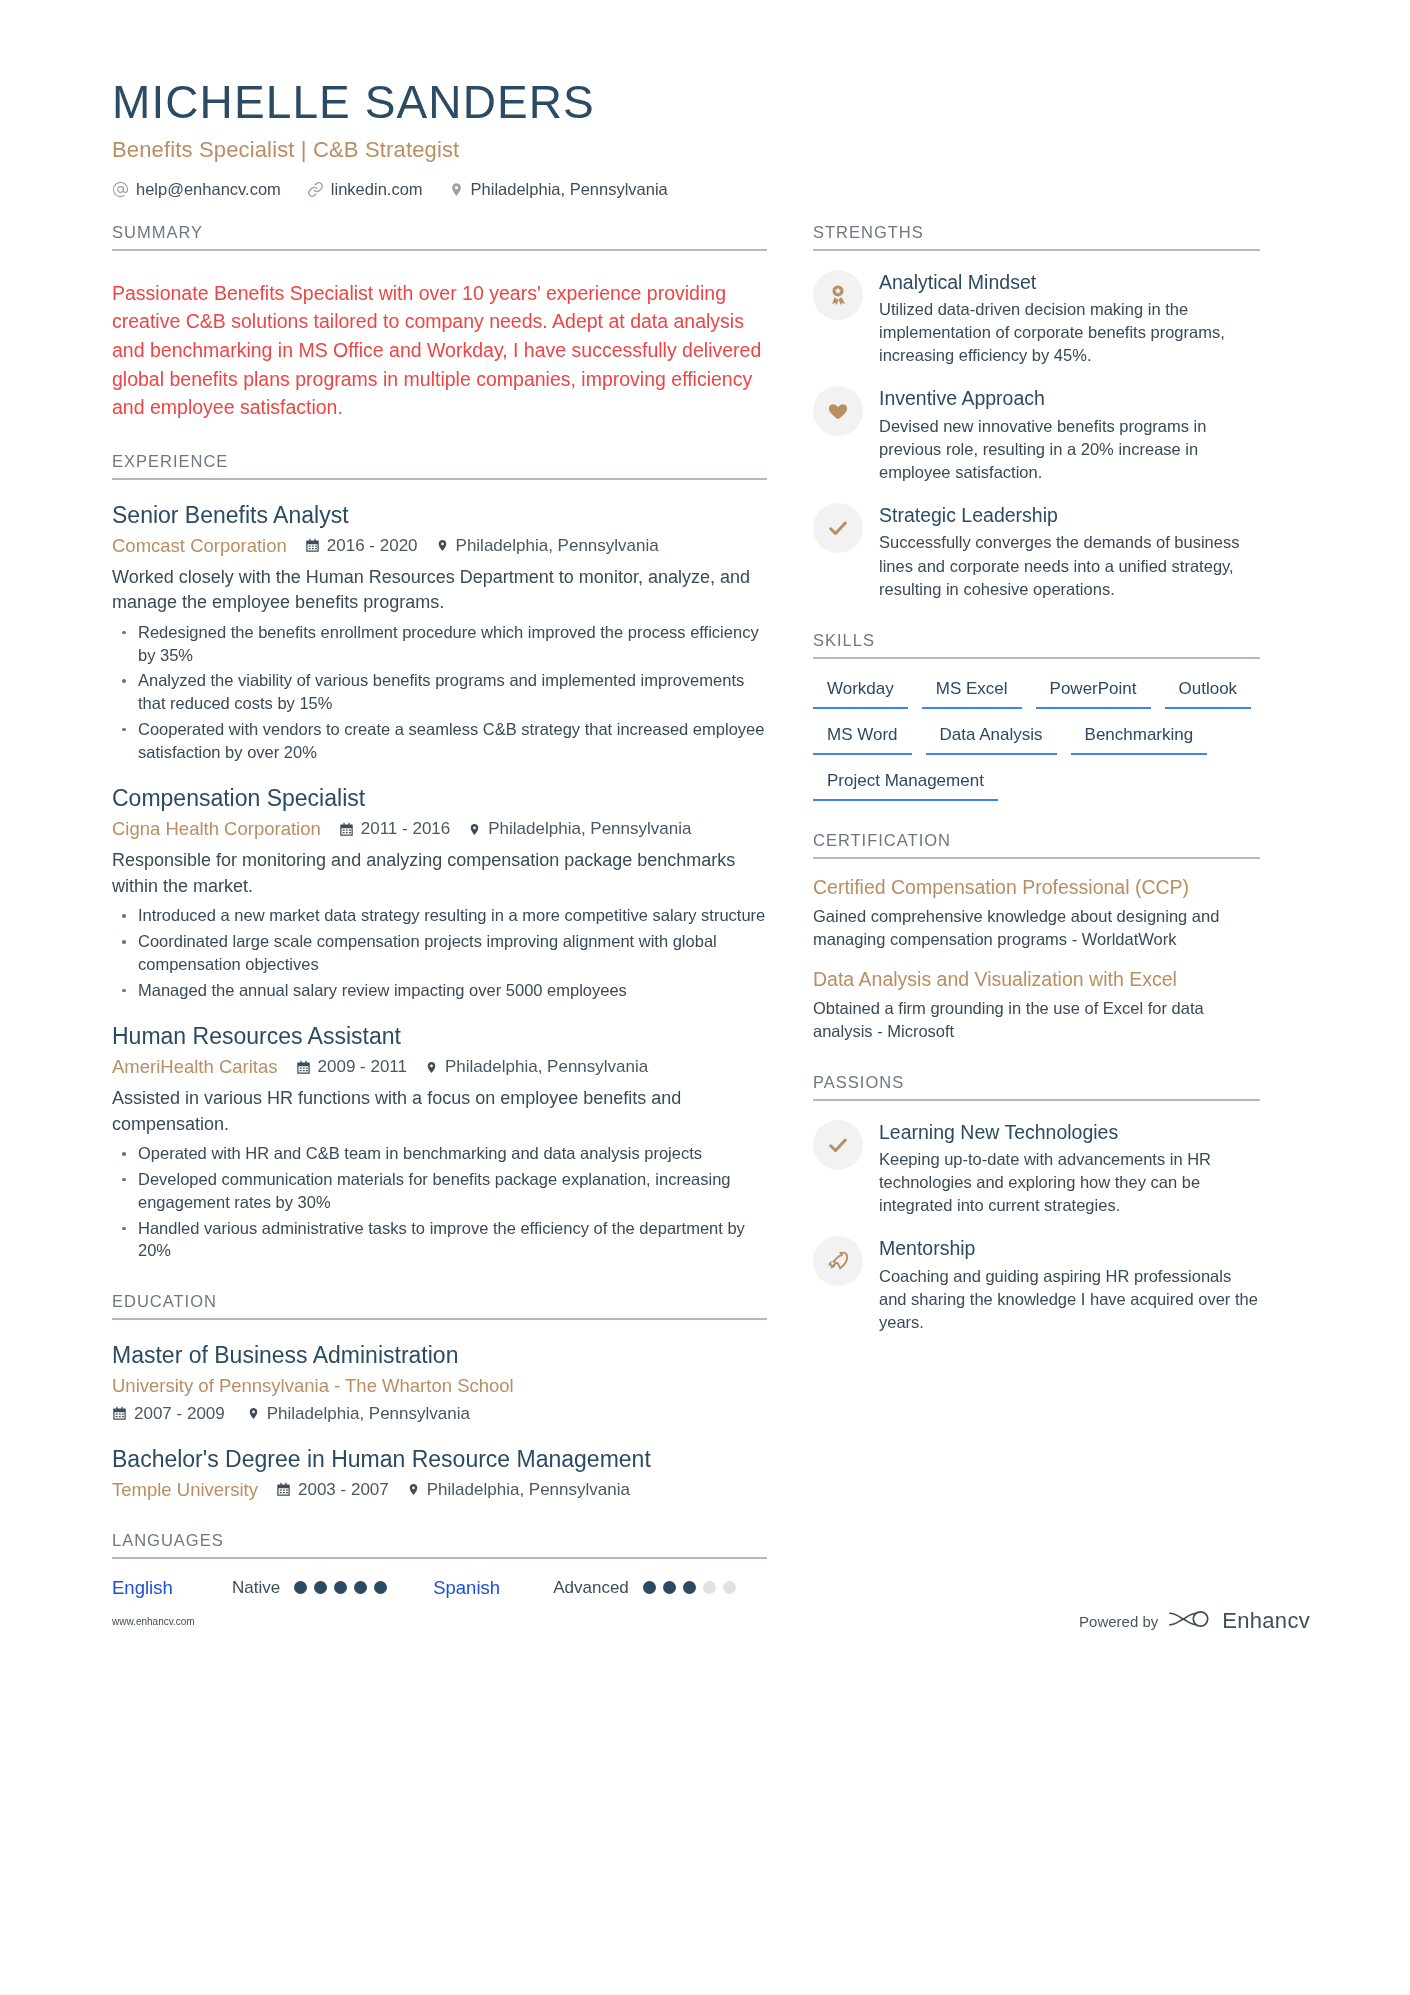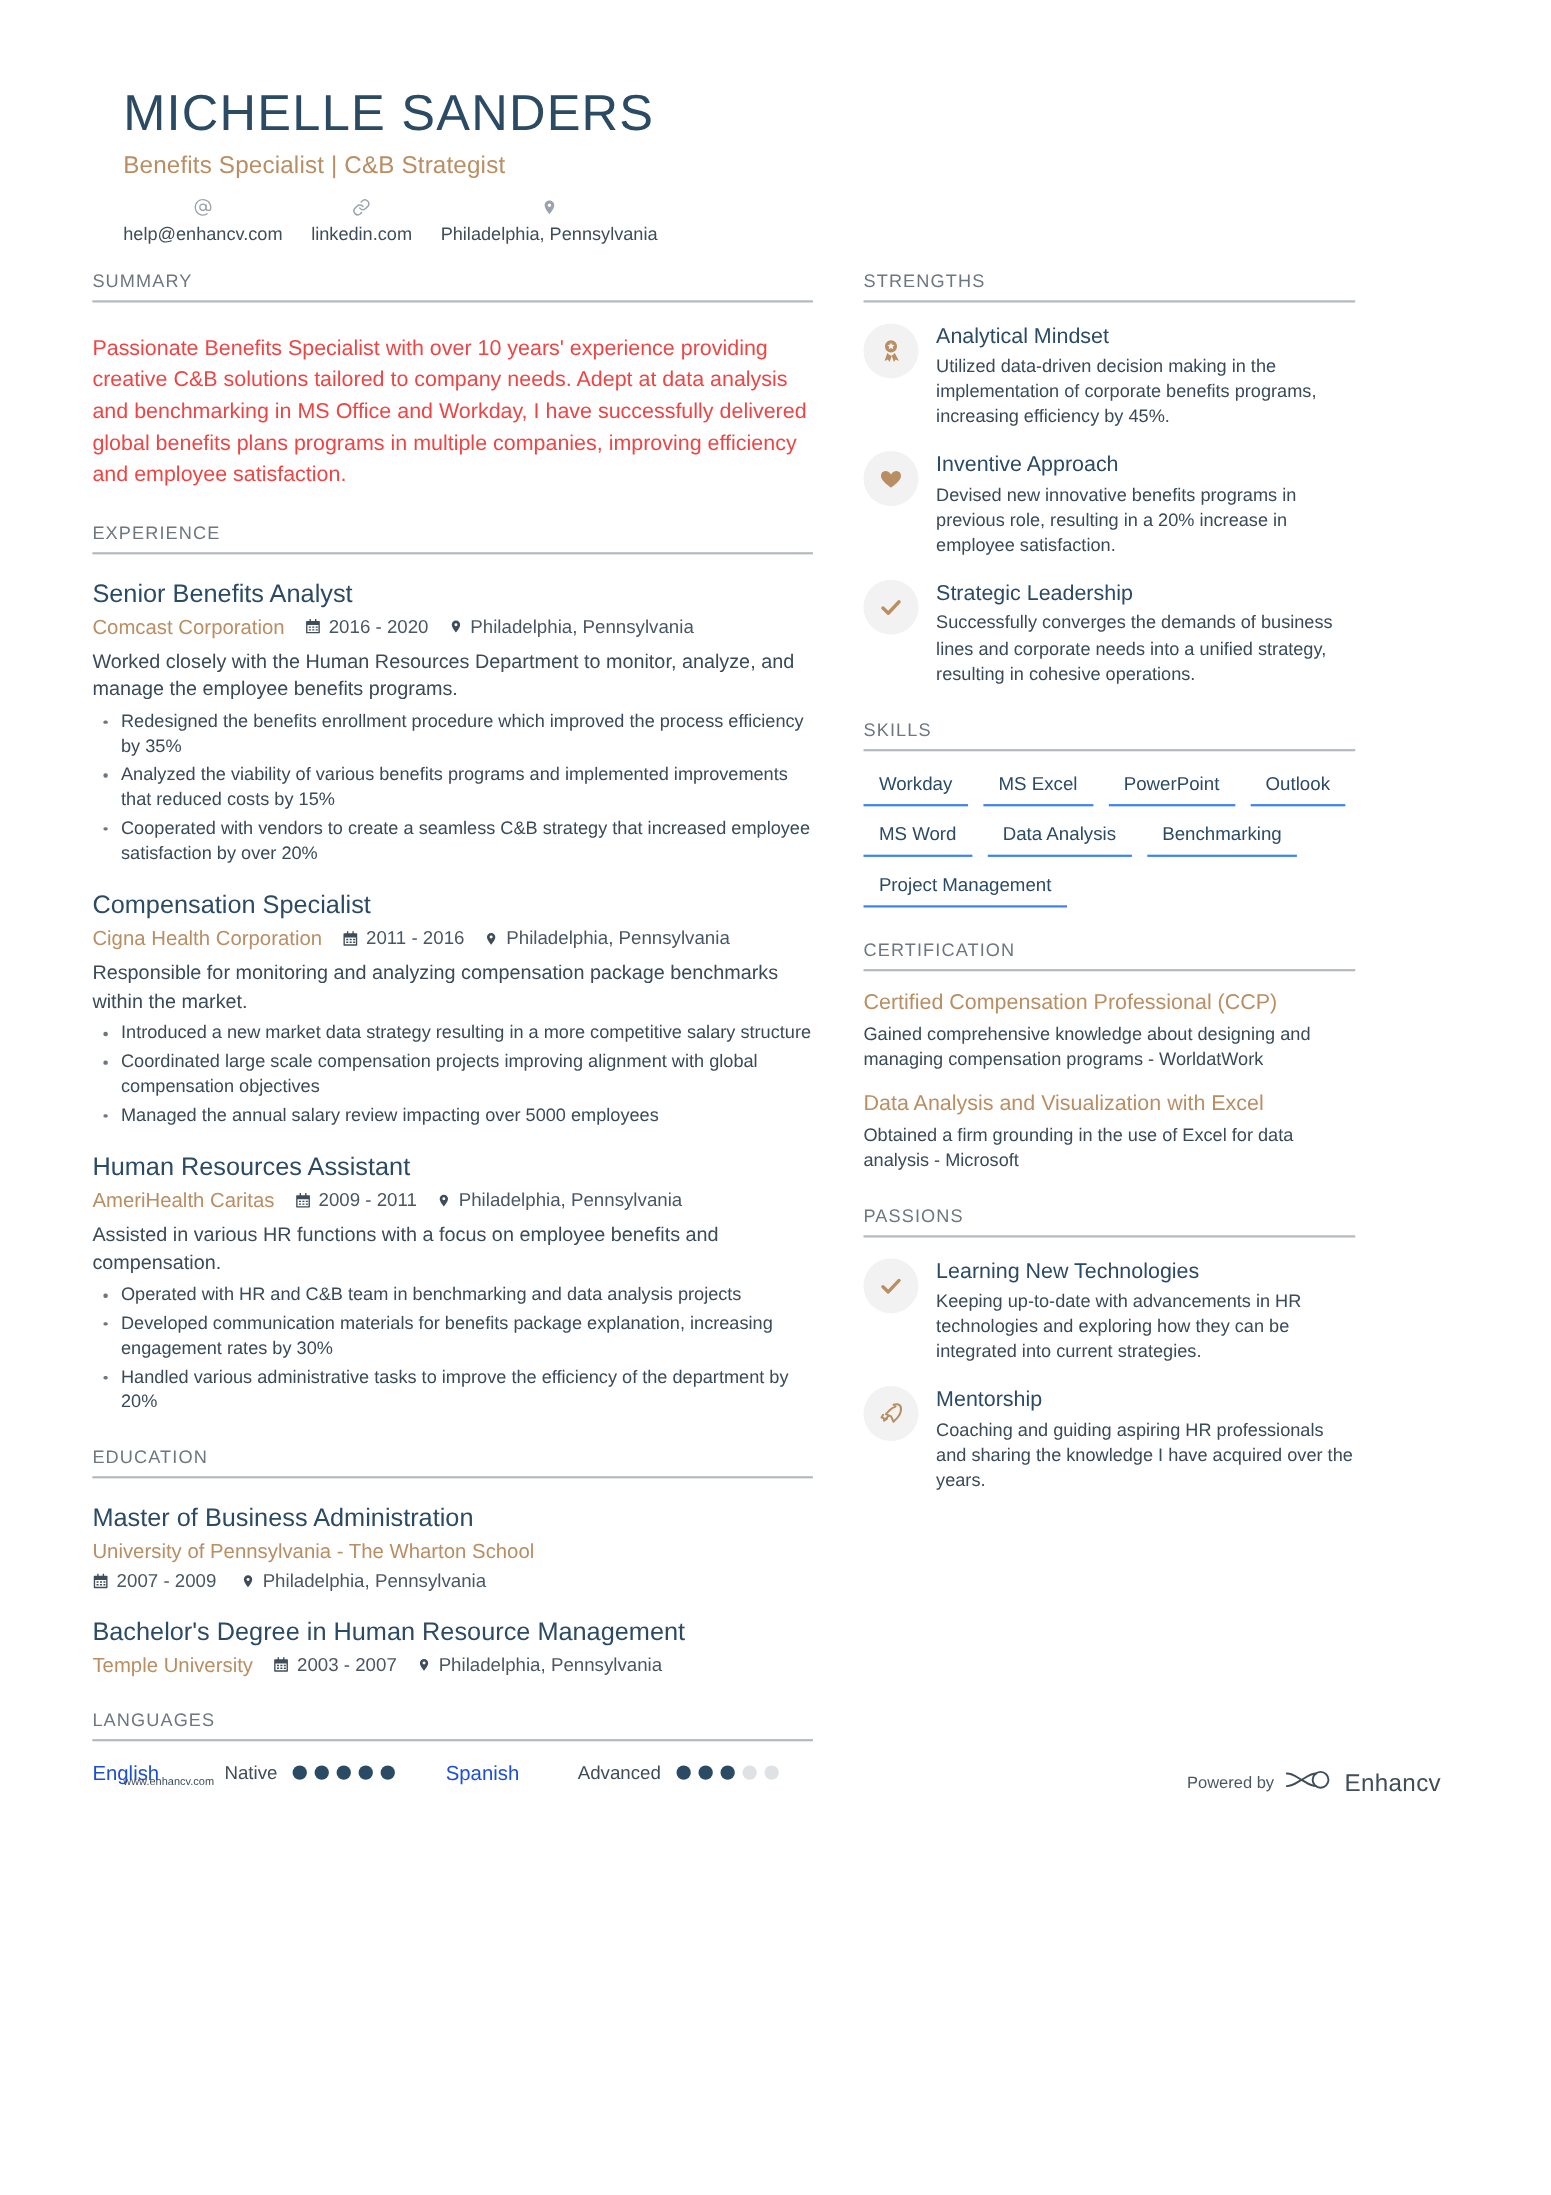--- a/index.html
+++ b/index.html
@@ -35,27 +35,27 @@
     letter-spacing: 0.15px;
   }
   .contact-row {
     margin-top: 17px;
     display: flex;
     align-items: center;
     gap: 26px;
     font-size: 16.5px;
     color: #3f4d58;
   }
-  .contact-item { display: flex; align-items: center; gap: 7px; flex-direction: column; }
+  .contact-item { display: flex; align-items: center; gap: 7px; }
   .contact-item .ico { color: #9aa3ab; display: inline-flex; align-items: center; }
 
   
   .columns {
     display: flex;
-    padding: 0 100px 0 84px;
+    padding: 0 100px 0 112px;
     margin-top: 24px;
     gap: 46px;
     align-items: flex-start;
   }
   .col-left { width: 655px; flex: 0 0 655px; }
   .col-right { width: 447px; flex: 0 0 447px; }
 
   
   .sec { margin-top: 30px; }
   .sec:first-child { margin-top: 0; }

